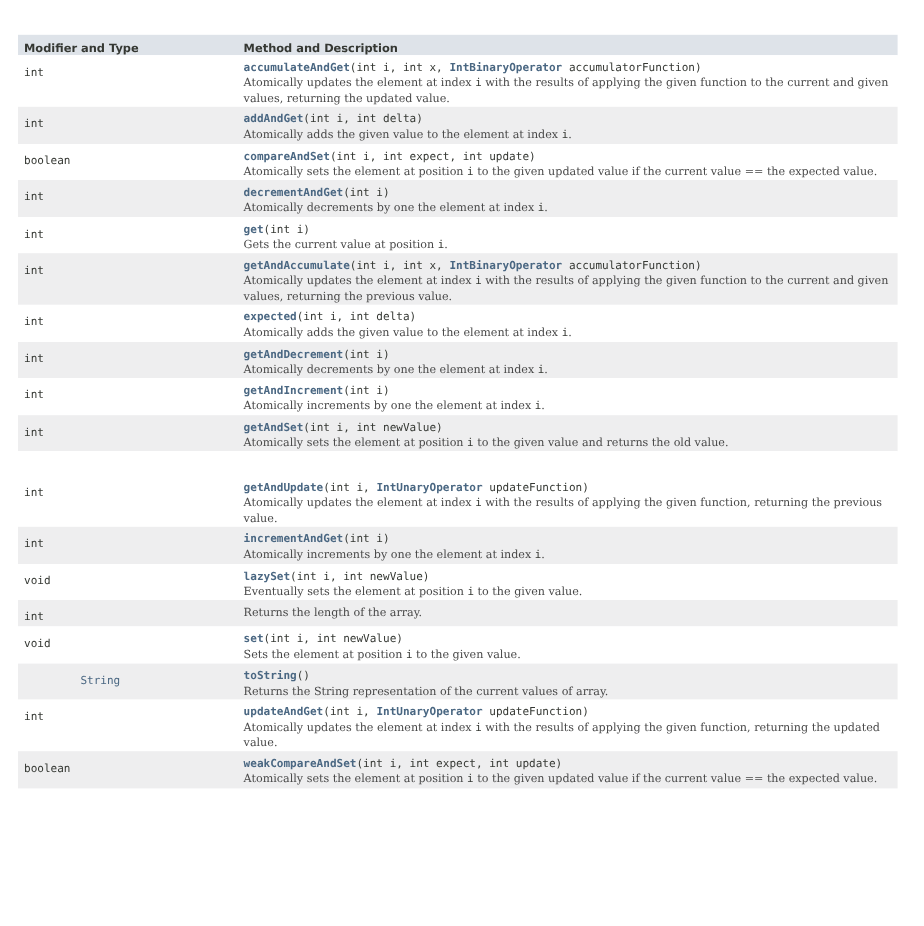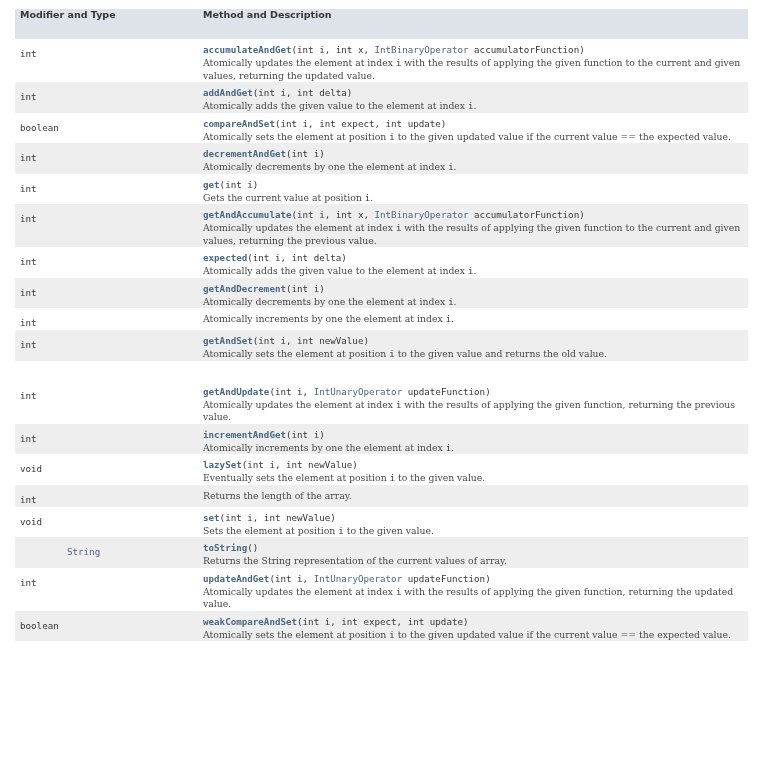--- a/index.html
+++ b/index.html
@@ -2,40 +2,40 @@
 <html><head>
 <meta charset="utf-8">
 <style>
   html, body { margin: 0; padding: 0; background: #ffffff; }
   body { width: 770px; height: 772px; overflow: hidden; position: relative; }
   .summary {
     position: absolute; left: 15px; top: 9px; width: 733px;
     border-collapse: collapse;
   }
   .hdr {
-    display: flex; height: 30px; background: #dee3e9;
+    display: flex; height: 17px; background: #dee3e9;
     font-family: "DejaVu Sans", sans-serif; font-weight: bold; font-size: 9.5px;
-    color: #353833; align-items: flex-start;
+    color: #353833; align-items: flex-end; margin-top: 20px;
   }
   .col1 { width: 185px; padding-left: 5px; box-sizing: border-box; flex: none; }
   .col2 { flex: 1; padding-left: 3px; padding-right: 2px; box-sizing: border-box; }
   .row { display: flex; box-sizing: border-box; padding-top: 4px; padding-bottom: 0; }
   .row.alt { background: #eeeeef; }
   .row.white { background: #ffffff; }
   .type {
     font-family: "DejaVu Sans Mono", monospace; font-size: 9.2px; color: #353833;
     line-height: 13px;
   }
   .type.link { color: #4a6782; font-weight: normal; margin-left: 47px; }
   .sig {
     font-family: "DejaVu Sans Mono", monospace; font-size: 9.2px; color: #353833;
     line-height: 13px; white-space: nowrap;
   }
   .sig .name { color: #4a6782; font-weight: bold; }
-  .sig .tlink { color: #4a6782; font-weight: normal; }
+  .sig .tlink { color: #4a6782; font-weight: bold; }
   .desc {
     font-family: "DejaVu Serif", serif; font-size: 9.3px; color: #474747;
     line-height: 12.5px; margin-top: 1px;
   }
   .desc code { font-family: "DejaVu Sans Mono", monospace; font-size: 9px; color: #353833; }
   .gap { height: 20px; background: #ffffff; }
 </style>
 </head>
 <body>
 
@@ -97,20 +97,21 @@
       <div class="row alt">
         <div class="col1"><span class="type">int</span></div>
         <div class="col2">
           <div class="sig"><span class="name">getAndDecrement</span><span>(int i)</span></div>
           <div class="desc"><span>Atomically decrements by one the element at index </span><code>i</code><span>.</span></div>
         </div>
       </div>
       <div class="row white">
         <div class="col1"><span class="type">int</span></div>
         <div class="col2">
+          <div class="sig"><span class="name">getAndIncrement</span><span>(int i)</span></div>
           <div class="desc"><span>Atomically increments by one the element at index </span><code>i</code><span>.</span></div>
         </div>
       </div>
       <div class="row alt">
         <div class="col1"><span class="type">int</span></div>
         <div class="col2">
           <div class="sig"><span class="name">getAndSet</span><span>(int i, int newValue)</span></div>
           <div class="desc"><span>Atomically sets the element at position </span><code>i</code><span> to the given value and returns the old value.</span></div>
         </div>
       </div>

